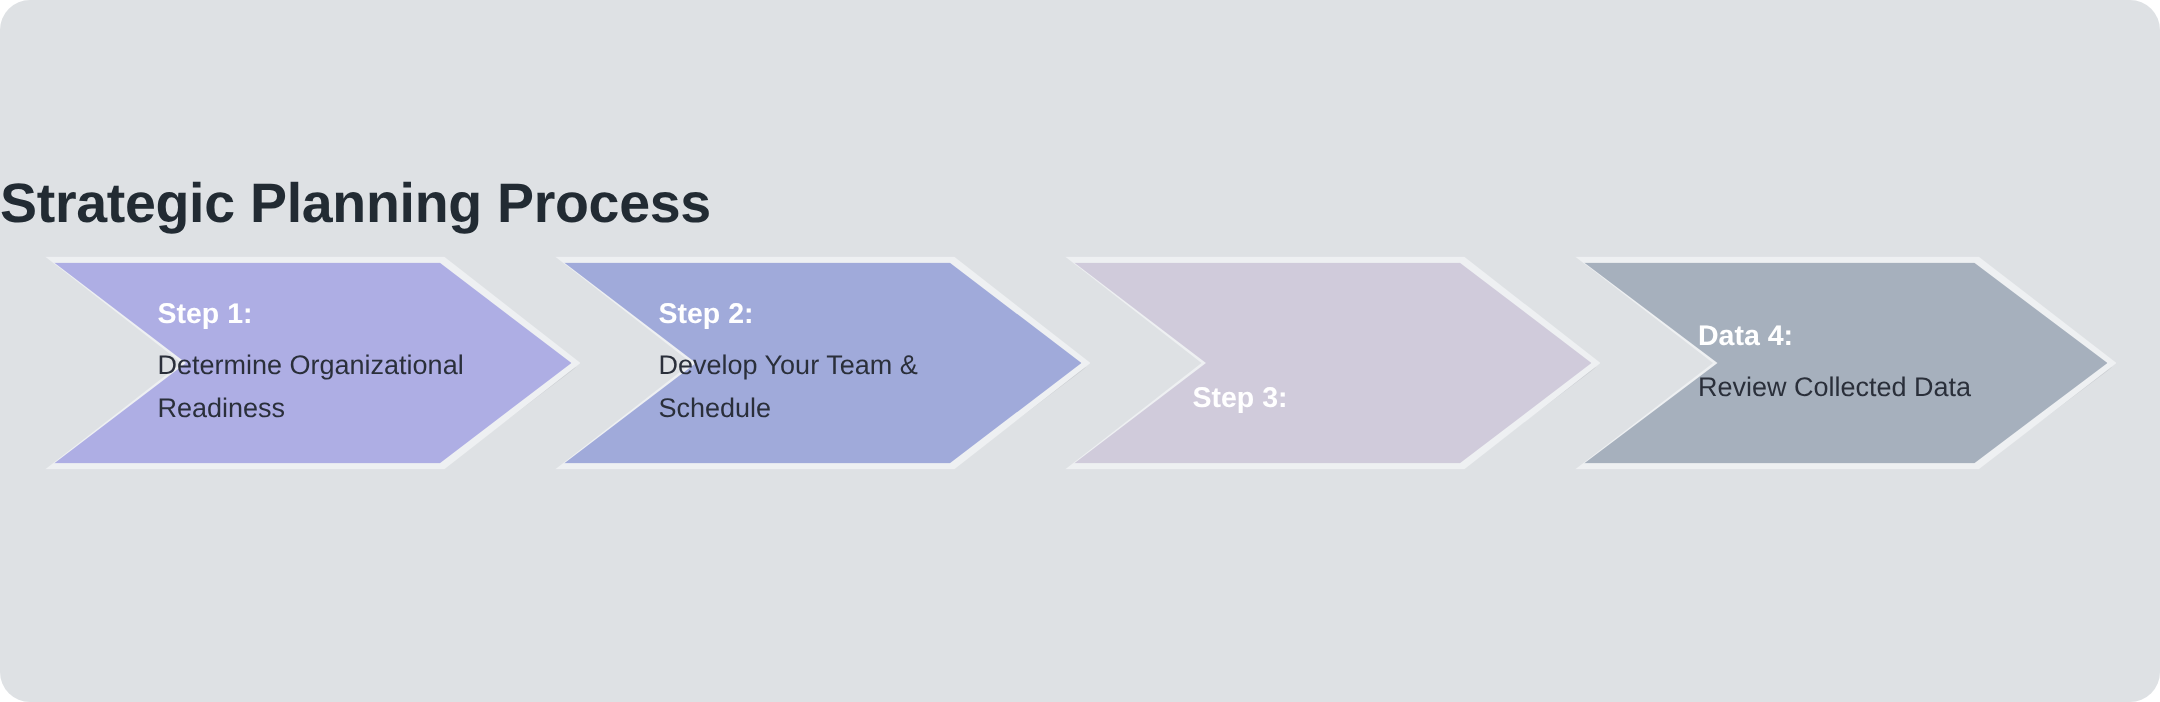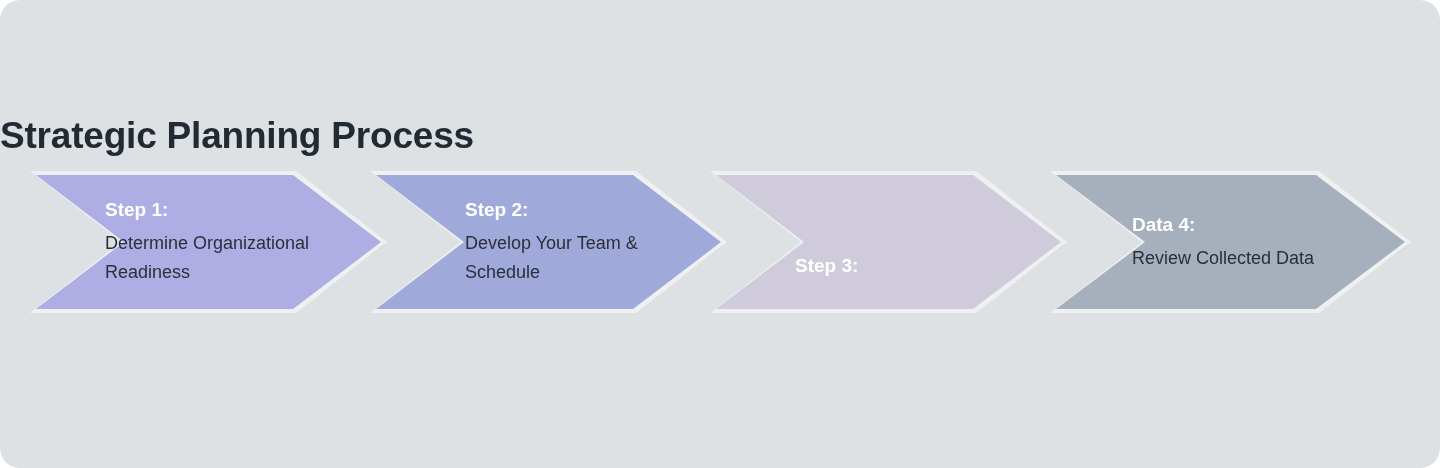--- a/index.html
+++ b/index.html
@@ -142,21 +142,21 @@
     position: absolute;
     top: 0px;
     height: 134px;
     display: flex;
     flex-direction: column;
     justify-content: center;
     pointer-events: none;
   }
 
   .txt-1 { left: 105px;  width: 285px; }
-  .txt-2 { left: 465px;  width: 250px; }
+  .txt-2 { left: 439px;  width: 250px; }
   .txt-3 { left: 795px;  width: 265px; margin-top: 27px; }
   .txt-4 { left: 1132px; width: 250px; }
 
   .step-label {
     font-size: 19px;
     font-weight: bold;
     color: #ffffff;
     line-height: 26px;
     margin-bottom: 6px;
     white-space: nowrap;

